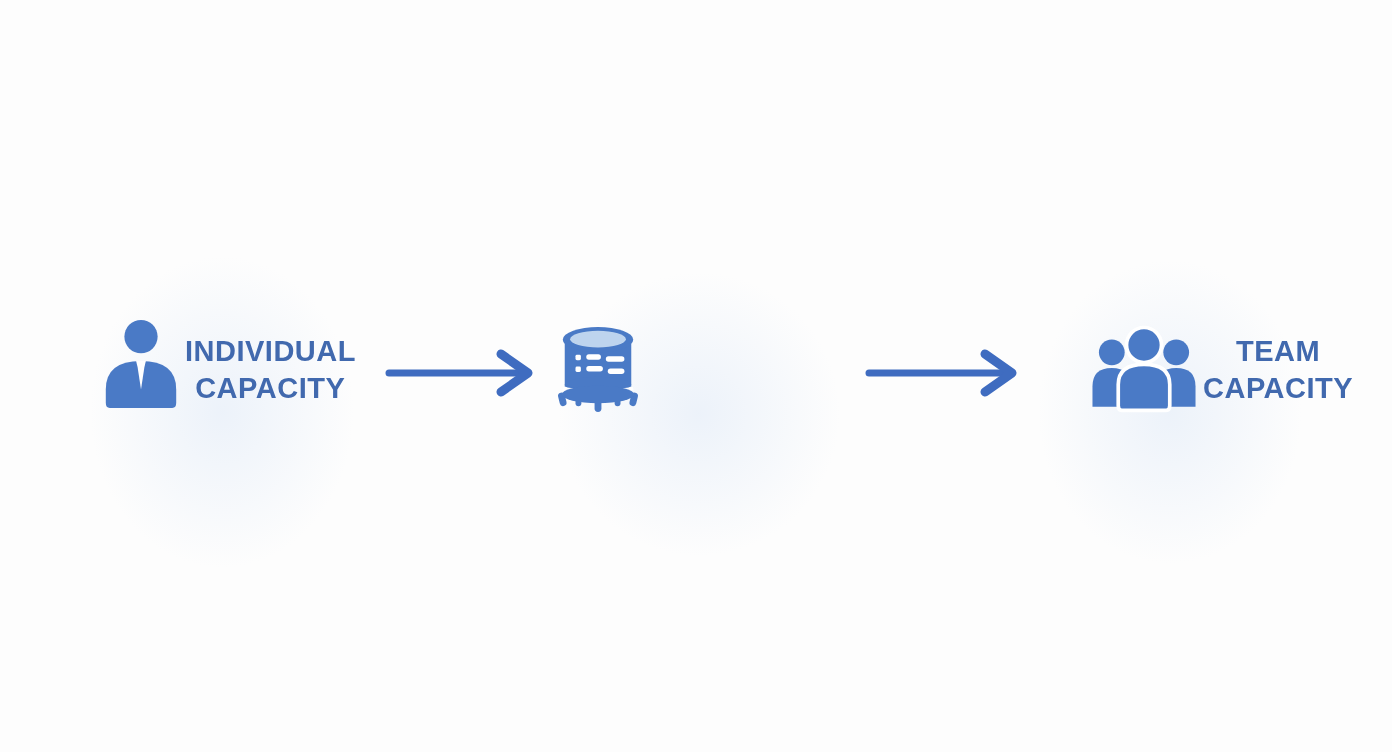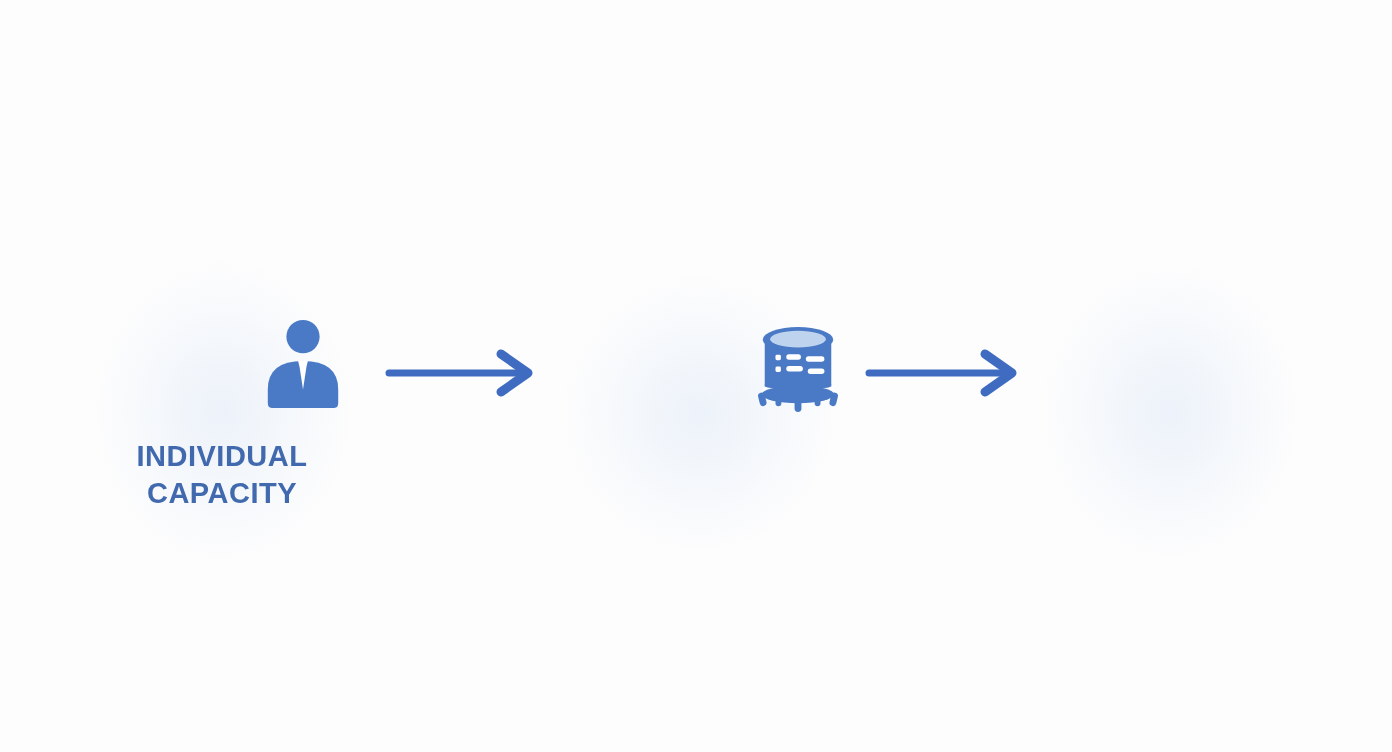--- a/index.html
+++ b/index.html
@@ -17,22 +17,22 @@
   .halo {
     position: absolute;
     border-radius: 50%;
     background: radial-gradient(closest-side, rgba(216,229,246,0.45), rgba(216,229,246,0.0));
     pointer-events: none;
   }
   .stage {
     position: absolute;
     top: 302px;
     display: flex;
-    flex-direction: column;
-    align-items: flex-end;
+    flex-direction: row;
+    align-items: center;
   }
   .icon-box {
     height: 112px;
     display: flex;
     align-items: flex-end;
     justify-content: center;
   }
   .stage-label {
     margin-top: 24px;
     font-size: 29px;
@@ -110,14 +110,29 @@
         <ellipse class="f-blue" cx="50" cy="72" rx="37" ry="9"></ellipse>
       </svg>
     </div>
   </div>
 
   <svg class="arrow" style="left:864px;" width="156" height="48" viewBox="0 0 156 48">
     <line class="arrow-stroke" x1="5" y1="24" x2="142" y2="24" stroke-width="7"></line>
     <polyline class="arrow-stroke" points="121,5 148,24 121,43" stroke-width="9"></polyline>
   </svg>
 
+  <div class="stage" style="left:1085px; width:170px;">
+    <div class="icon-box">
+      <svg width="118" height="92" viewBox="0 0 124 100">
+
+        <circle class="f-blue" cx="27" cy="33" r="14"></circle>
+        <circle class="f-blue" cx="97" cy="33" r="14"></circle>
+        <path class="f-blue" d="M6,92 L6,70 Q6,50 27,50 Q48,50 48,70 L48,92 Z"></path>
+        <path class="f-blue" d="M76,92 L76,70 Q76,50 97,50 Q118,50 118,70 L118,92 Z"></path>
+
+        <circle class="f-blue" cx="62" cy="25" r="19" stroke="#ffffff" stroke-width="4"></circle>
+        <path class="f-blue" d="M38,96 Q34,96 34,91 L34,68 Q34,46 62,46 Q90,46 90,68 L90,91 Q90,96 86,96 Z" stroke="#ffffff" stroke-width="4"></path>
+      </svg>
+    </div>
+    <div class="stage-label">TEAM CAPACITY</div>
+  </div>
 
 </div>
 
 </body></html>

